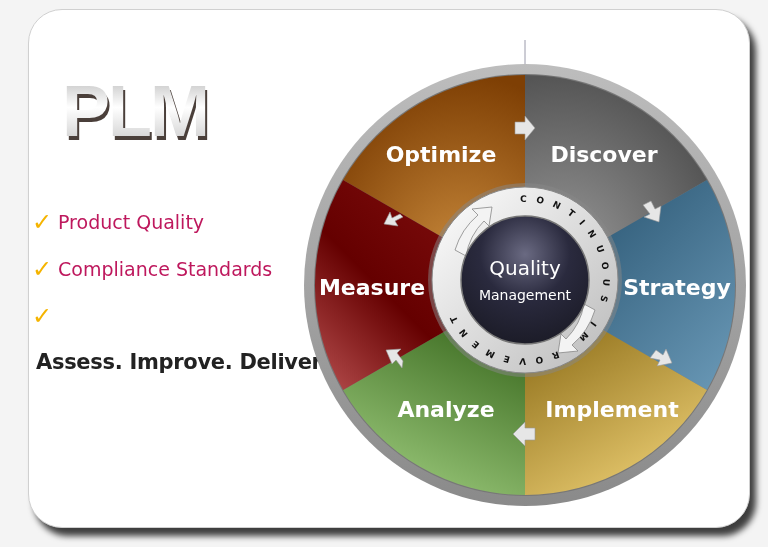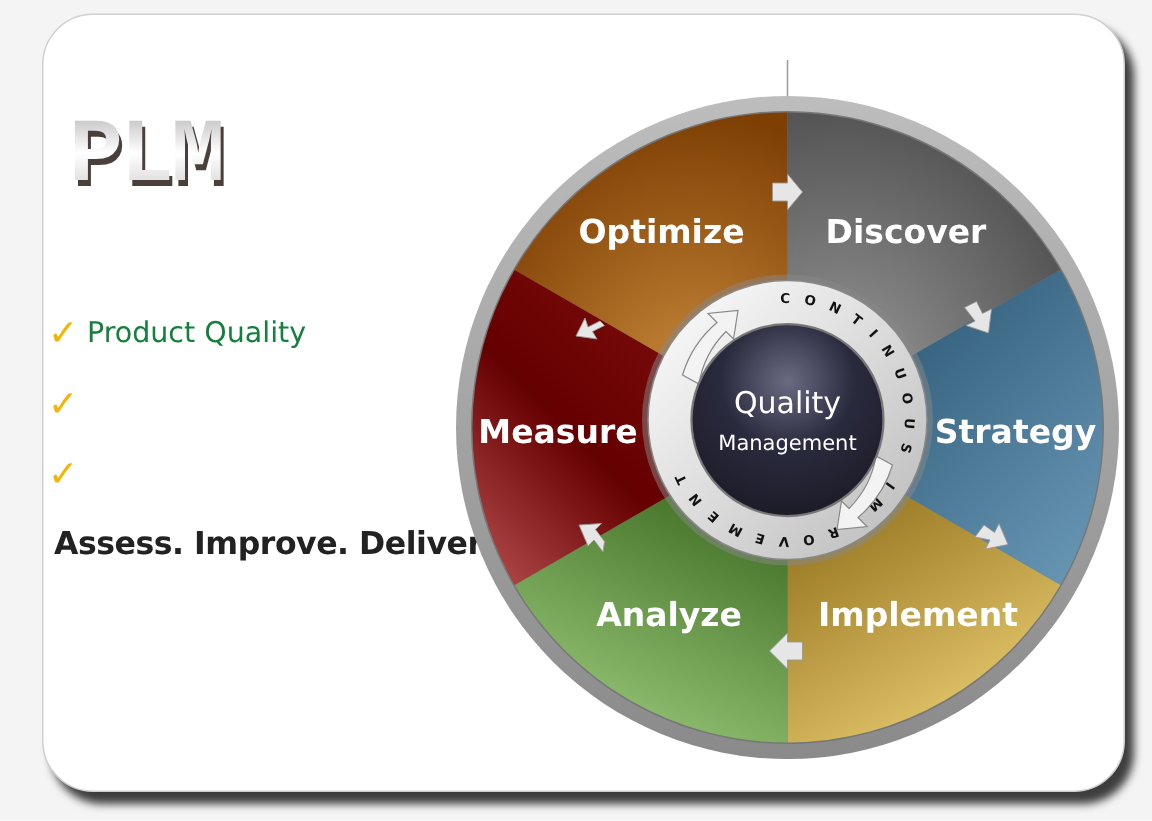--- a/index.html
+++ b/index.html
@@ -1,42 +1,43 @@
 <!DOCTYPE html>
 <html><head>
 <meta charset="utf-8">
 <style>
   html,body{margin:0;padding:0;}
   body{width:768px;height:547px;background:#f4f4f4;position:relative;overflow:hidden;font-family:"DejaVu Sans","Liberation Sans",sans-serif;}
   .card{position:absolute;left:28px;top:9px;width:720px;height:517px;background:#fff;border-radius:34px;border:1px solid #d0d0d0;box-shadow:6px 8px 6px rgba(0,0,0,0.75);}
-  .plm{position:absolute;left:46px;top:75px;font-family:Liberation Mono, monospace;font-weight:bold;font-size:60px;letter-spacing:-2px;color:#e8e8e8;line-height:1;
+  .plm{position:absolute;left:62px;top:75px;font-family:Liberation Sans, sans-serif;font-weight:bold;font-size:72px;letter-spacing:-2px;color:#e8e8e8;line-height:1;
     background:linear-gradient(180deg,#bdbdbd 0%,#ffffff 45%,#c9c9c9 100%);-webkit-background-clip:text;background-clip:text;-webkit-text-fill-color:transparent;
     filter:drop-shadow(2px 4px 0 #4a3f3a);}
   .checks{position:absolute;left:32px;top:198px;}
   .check-row{display:flex;align-items:center;height:47px;}
   .check{color:#f5b400;font-size:24px;width:24px;font-weight:bold;line-height:1;}
-  .check-label{font-size:19px;color:#15803d;margin-left:2px;}
+  .check-label{font-size:19px;color:#be185d;margin-left:2px;}
   .tagline{position:absolute;left:36px;top:350px;font-size:21px;font-weight:bold;color:#222;letter-spacing:-0.3px;}
   svg.wheel{position:absolute;left:0;top:0;}
   .seg-label{font-family:"DejaVu Sans",sans-serif;font-size:22px;font-weight:bold;fill:#fff;}
 </style>
 </head>
 <body>
 
 <div class="card"></div>
 
 <div class="plm">PLM</div>
 
 <div class="checks">
   <div class="check-row">
     <span class="check">✓</span>
     <span class="check-label">Product Quality</span>
   </div>
   <div class="check-row">
     <span class="check">✓</span>
+    <span class="check-label">Compliance Standards</span>
   </div>
   <div class="check-row">
     <span class="check">✓</span>
   </div>
 </div>
 
 <div class="tagline">Assess. Improve. Deliver.</div>
 
 <svg class="wheel" width="768" height="547" viewBox="0 0 768 547">
   <defs>

